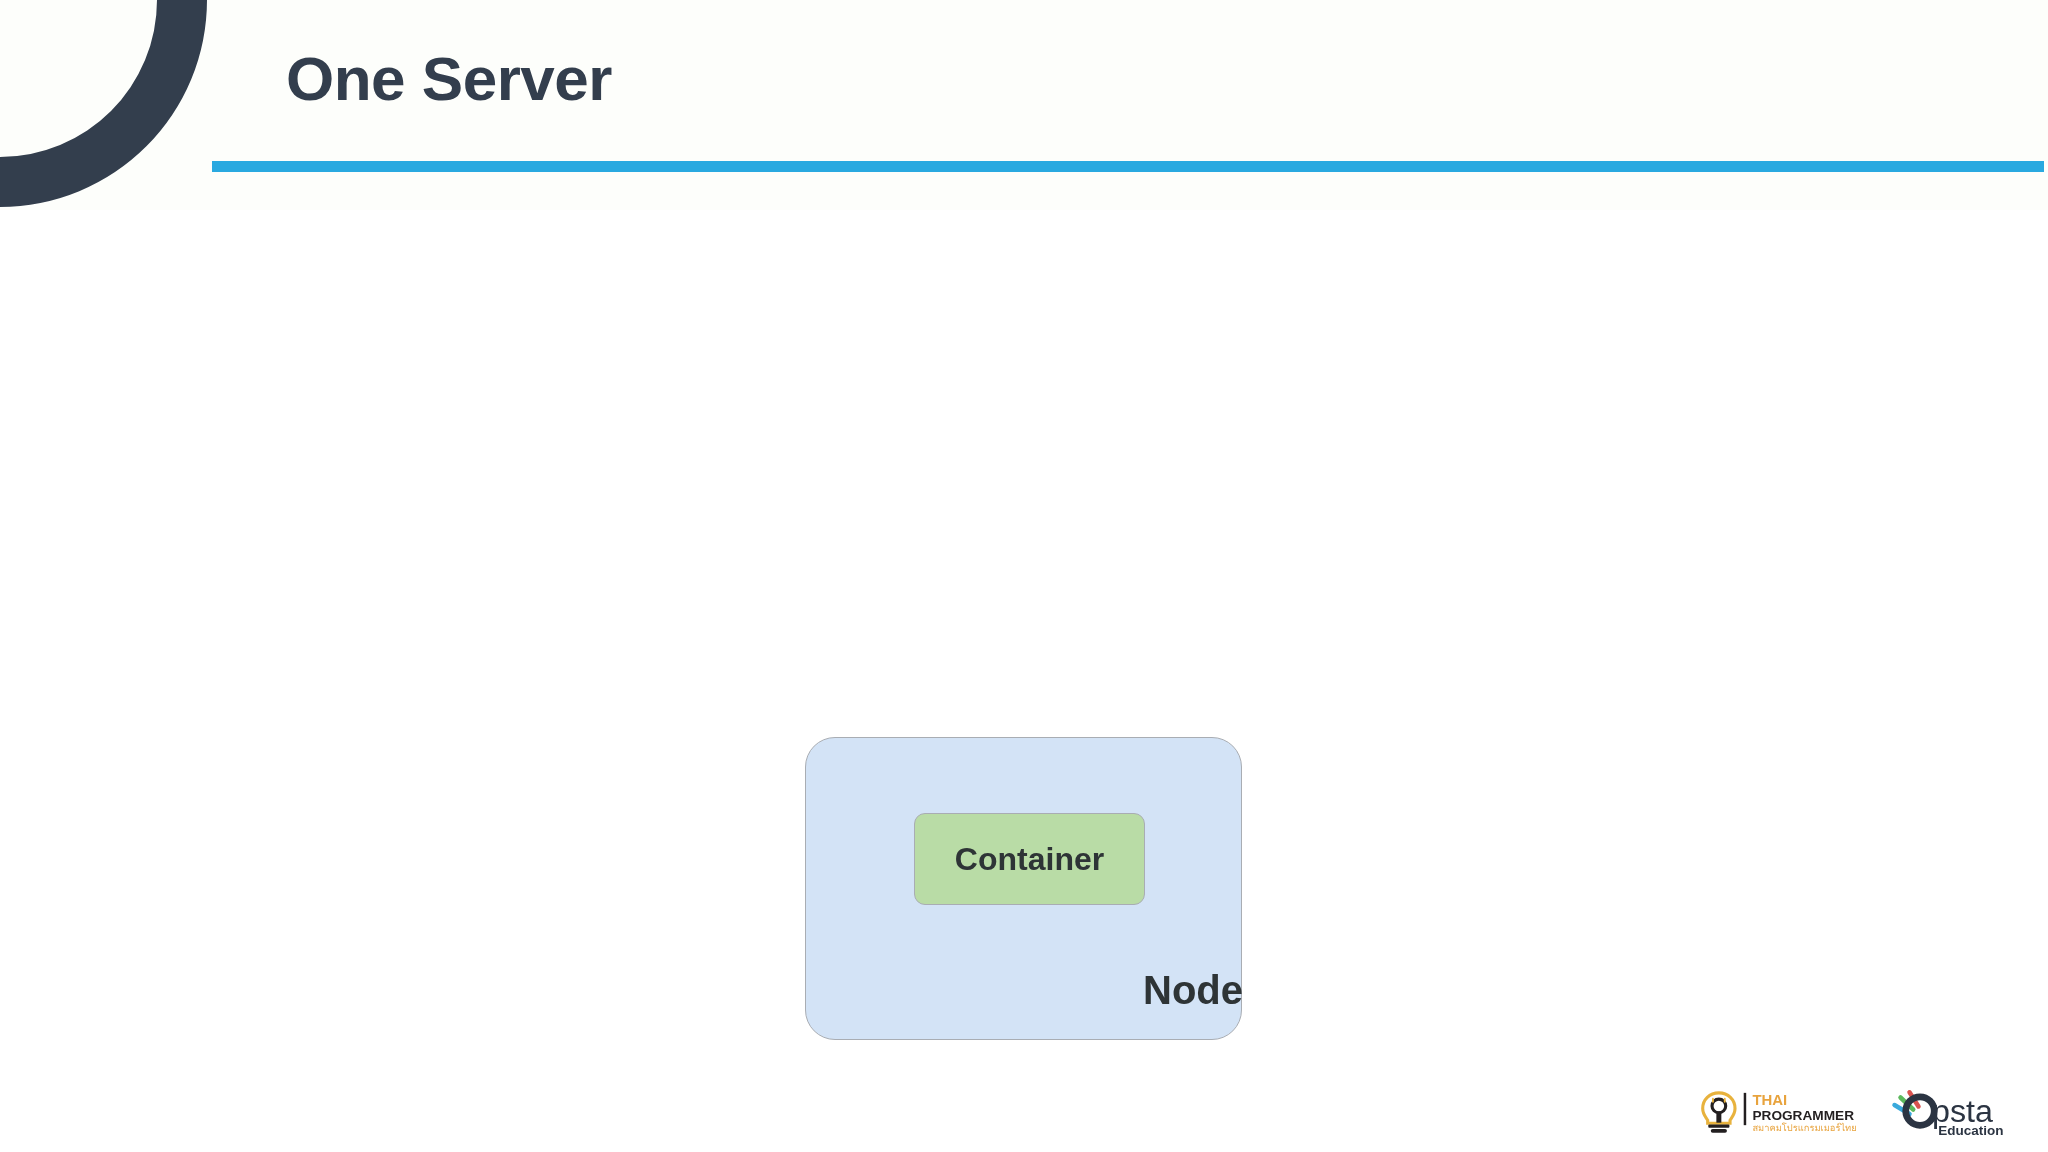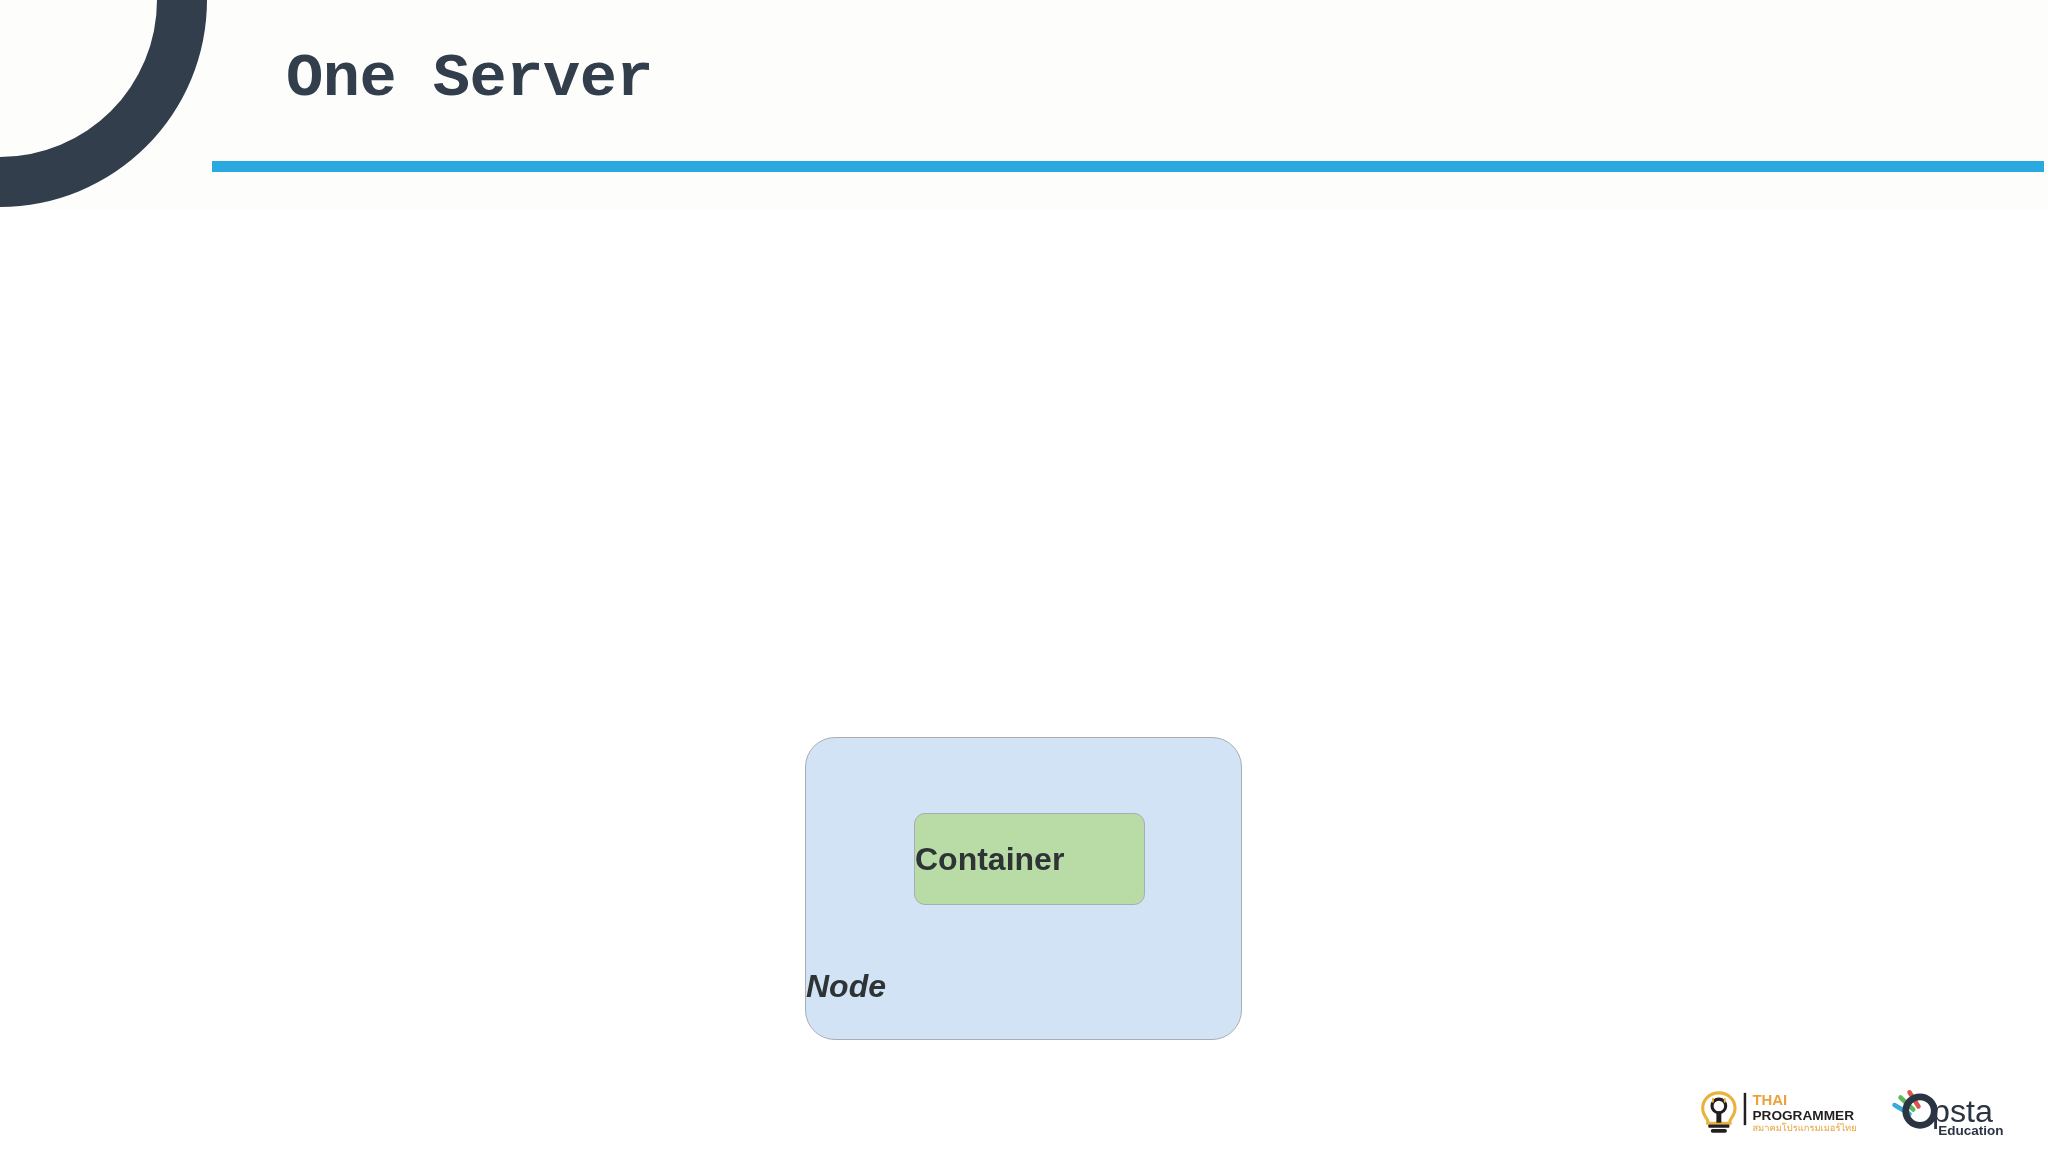--- a/index.html
+++ b/index.html
@@ -44,21 +44,20 @@
   .slide-title {
     position: absolute;
     left: 286px;
     top: 48px;
     font-size: 62px;
     font-weight: 700;
     color: #333e4d;
     letter-spacing: -0.5px;
     line-height: 1;
     white-space: nowrap;
-    font-family: Liberation Mono, monospace;
   }
 
   
   .title-rule {
     position: absolute;
     left: 212px;
     top: 161px;
     width: 1832px;
     height: 11px;
     background: #29a9e0;
@@ -90,41 +89,40 @@
     left: 108px;
     top: 75px;
     width: 231px;
     height: 92px;
     box-sizing: border-box;
     background: #b9dca6;
     border: 1px solid #a9adb3;
     border-radius: 11px;
     display: flex;
     align-items: center;
-    justify-content: flex-start;
+    justify-content: center;
   }
 
   .container-label {
     font-size: 32px;
     font-weight: 700;
     color: #2e3436;
     line-height: 1;
   }
 
   .node-label {
     position: absolute;
     left: 0;
     top: 232px;
     width: 437px;
-    text-align: left;
-    font-size: 32px;
+    text-align: right;
+    font-size: 40px;
     font-weight: 700;
     color: #2e3436;
     line-height: 1;
-    font-style: italic;
   }
 
   
   .footer-text {
     position: absolute;
     left: 26px;
     top: 1110px;
     font-size: 28px;
     color: #8b8b8b;
     line-height: 1;

